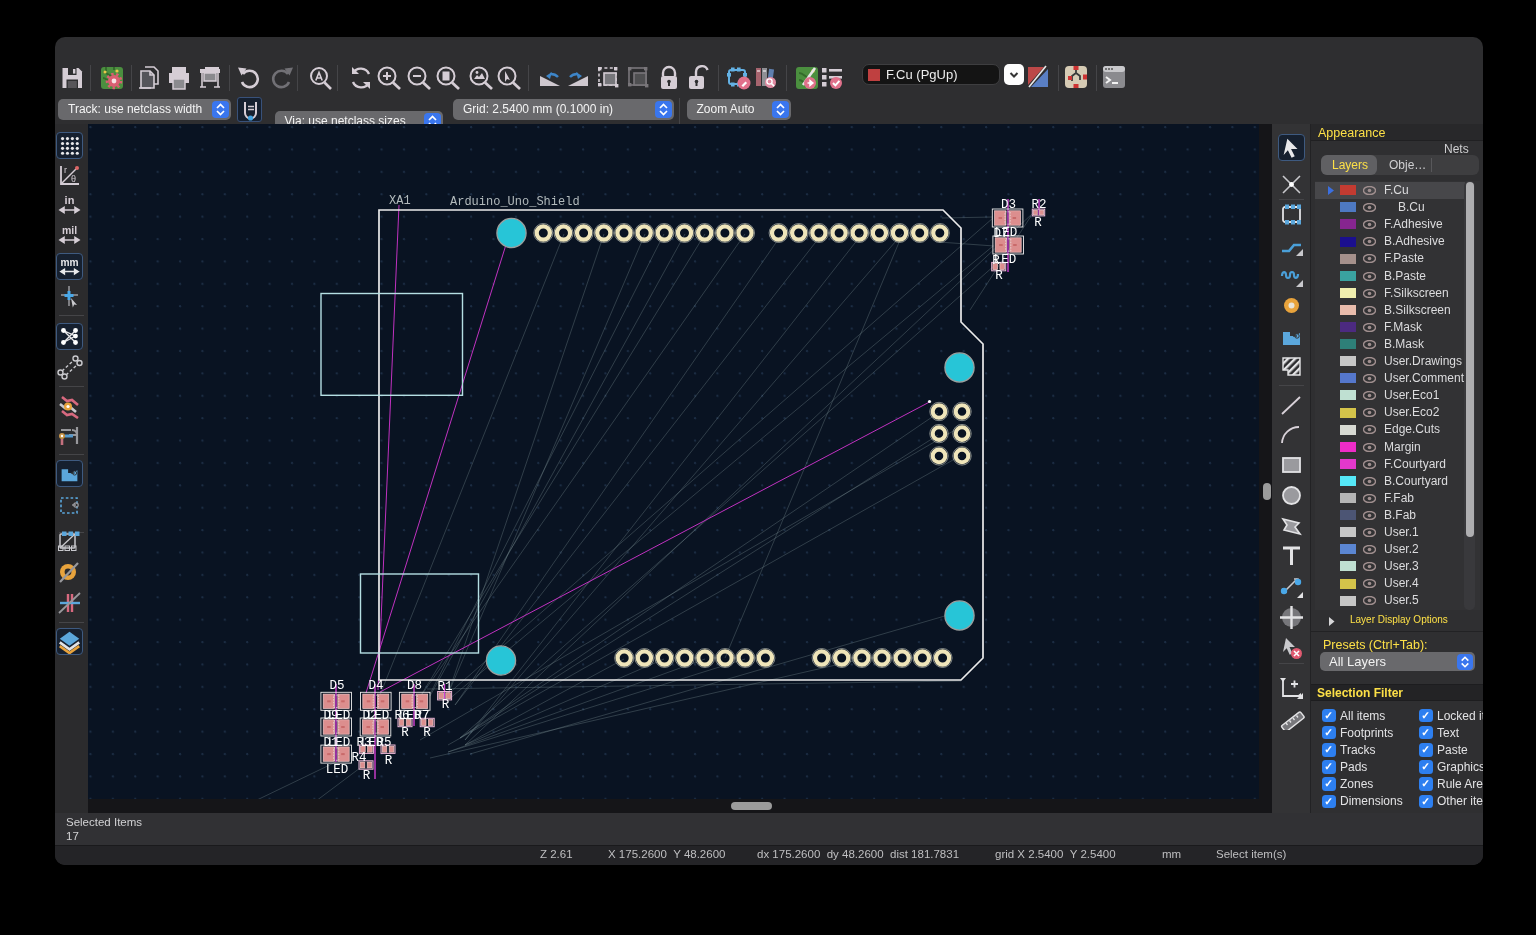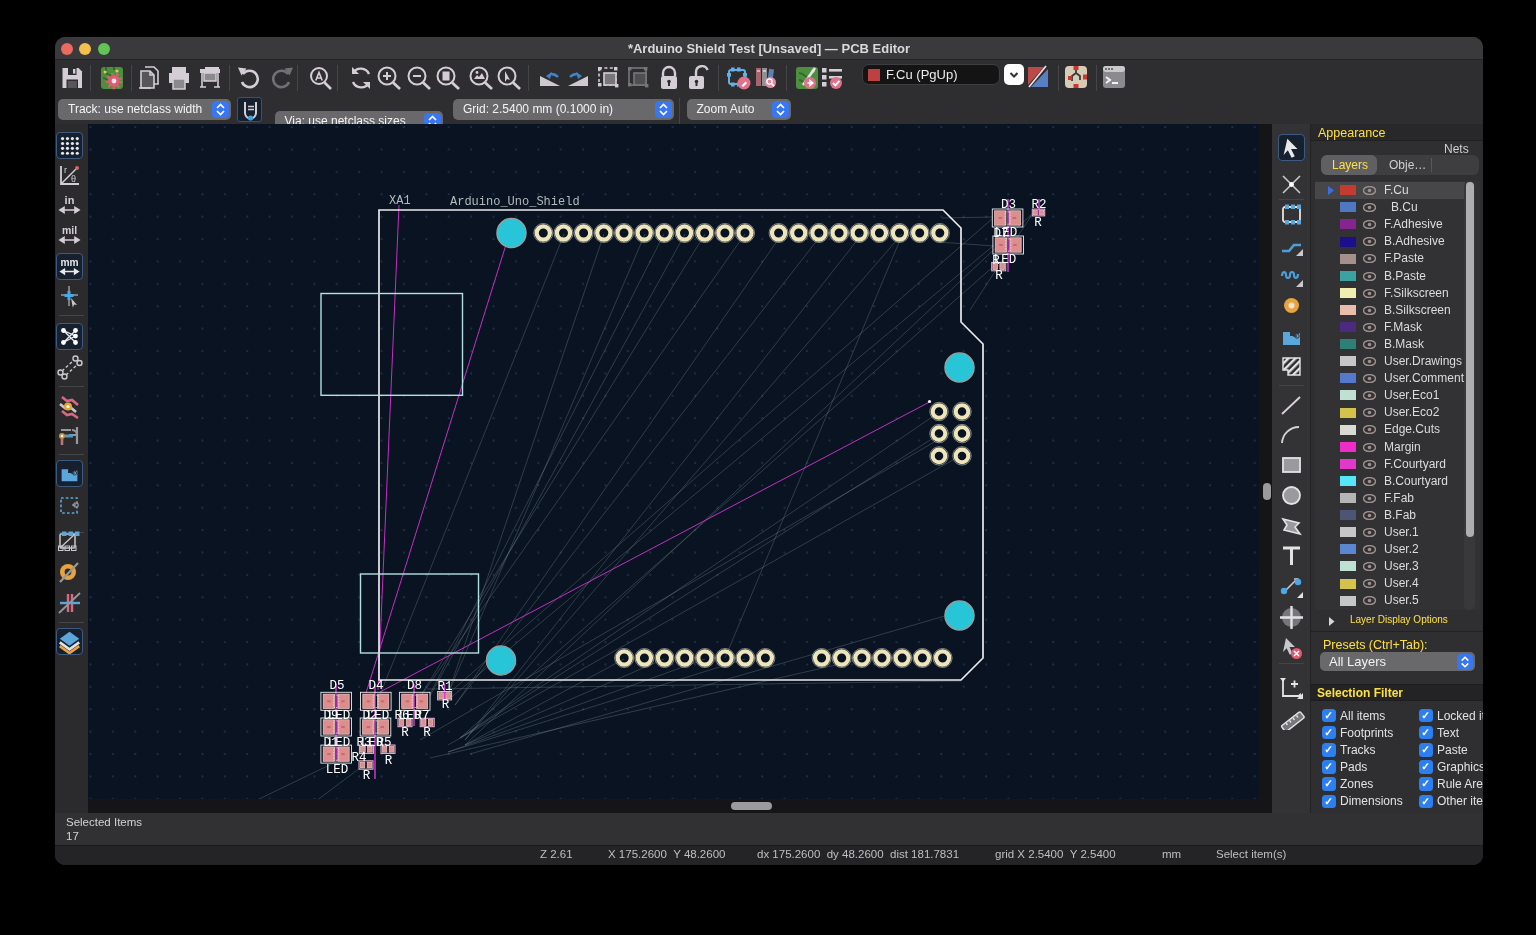--- a/index.html
+++ b/index.html
@@ -50,26 +50,20 @@
 .row-label { position:absolute; color:#dcdcde; font-size:12px; height:17px; line-height:17px; }
 .swatch { position:absolute; width:16px; height:10px; }
 .eye { position:absolute; width:13px; height:9px; }
 .cb { position:absolute; width:13.5px; height:13.5px; background:#2d7ff0; border-radius:3.5px;
   color:#fff; font-size:10.5px; line-height:13.5px; text-align:center; font-weight:bold; }
 .cblabel { position:absolute; color:#e2e2e4; font-size:12px; height:14px; line-height:14px; }
 </style>
 </head>
 <body>
 <div id="win">
-  <div id="titlebar">
-    <div id="title">*Arduino Shield Test [Unsaved] — PCB Editor</div>
-    <div class="dot" style="left:5.5px; background:#ed6a5f;"></div>
-    <div class="dot" style="left:24px; background:#f5bf4e;"></div>
-    <div class="dot" style="left:43px; background:#61c555;"></div>
-  </div>
   <div id="tb1">
     <div class="icon" style="left:3px"><svg viewBox="0 0 28 28">
           <path d="M4.5 4h16l3.5 3.5V24h-19.5z" fill="#d5cdd5"></path>
           <rect x="10" y="4" width="8.5" height="7" fill="#2e2e30"></rect>
           <rect x="15" y="5" width="2.4" height="4.6" fill="#d5cdd5"></rect>
           <rect x="8.5" y="15.5" width="11.5" height="8.5" fill="#2e2e30"></rect>
           <rect x="9.8" y="17" width="9" height="7" fill="#d5cdd5" opacity="0.25"></rect>
         </svg></div>
     <div class="vsep" style="left:35px"></div>
     <div class="icon" style="left:43px"><svg viewBox="0 0 28 28">
@@ -718,21 +712,21 @@
     <svg class="eye" style="left:52px;top:62.0px;" viewBox="0 0 13 9">
         <ellipse cx="6.5" cy="4.5" rx="6" ry="4" fill="none" stroke="#a08f8f" stroke-width="1.4"></ellipse>
         <circle cx="6.5" cy="4.5" r="1.8" fill="#a08f8f"></circle>
       </svg>
     <div class="row-label" style="left:73px;top:58.0px;">F.Cu</div>
     <div class="swatch" style="left:29px;top:78.3px;background:#4e79c2;"></div>
     <svg class="eye" style="left:52px;top:79.1px;" viewBox="0 0 13 9">
         <ellipse cx="6.5" cy="4.5" rx="6" ry="4" fill="none" stroke="#a08f8f" stroke-width="1.4"></ellipse>
         <circle cx="6.5" cy="4.5" r="1.8" fill="#a08f8f"></circle>
       </svg>
-    <div class="row-label" style="left:80px;top:75.1px;text-align:center;">B.Cu</div>
+    <div class="row-label" style="left:87px;top:75.1px;text-align:center;">B.Cu</div>
     <div class="swatch" style="left:29px;top:95.4px;background:#86258f;"></div>
     <svg class="eye" style="left:52px;top:96.2px;" viewBox="0 0 13 9">
         <ellipse cx="6.5" cy="4.5" rx="6" ry="4" fill="none" stroke="#a08f8f" stroke-width="1.4"></ellipse>
         <circle cx="6.5" cy="4.5" r="1.8" fill="#a08f8f"></circle>
       </svg>
     <div class="row-label" style="left:73px;top:92.2px;">F.Adhesive</div>
     <div class="swatch" style="left:29px;top:112.5px;background:#1b0f8e;"></div>
     <svg class="eye" style="left:52px;top:113.3px;" viewBox="0 0 13 9">
         <ellipse cx="6.5" cy="4.5" rx="6" ry="4" fill="none" stroke="#a08f8f" stroke-width="1.4"></ellipse>
         <circle cx="6.5" cy="4.5" r="1.8" fill="#a08f8f"></circle>

